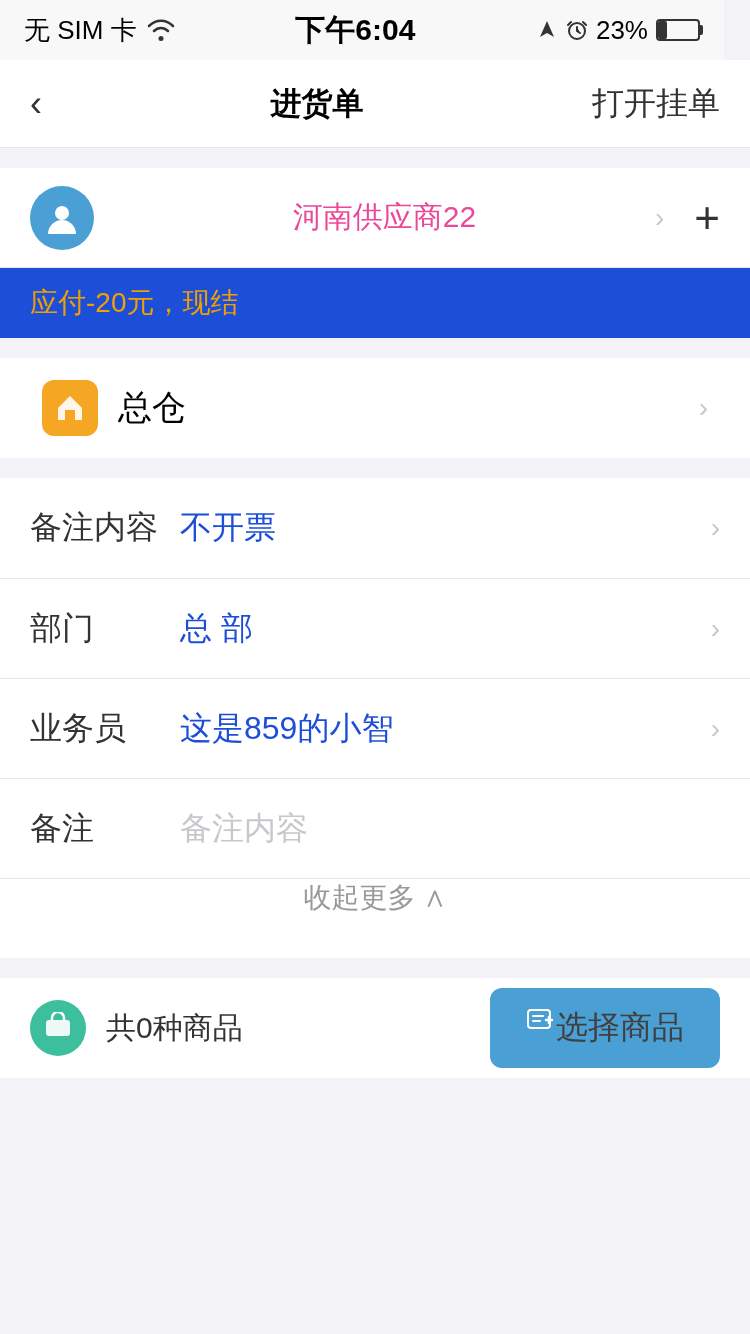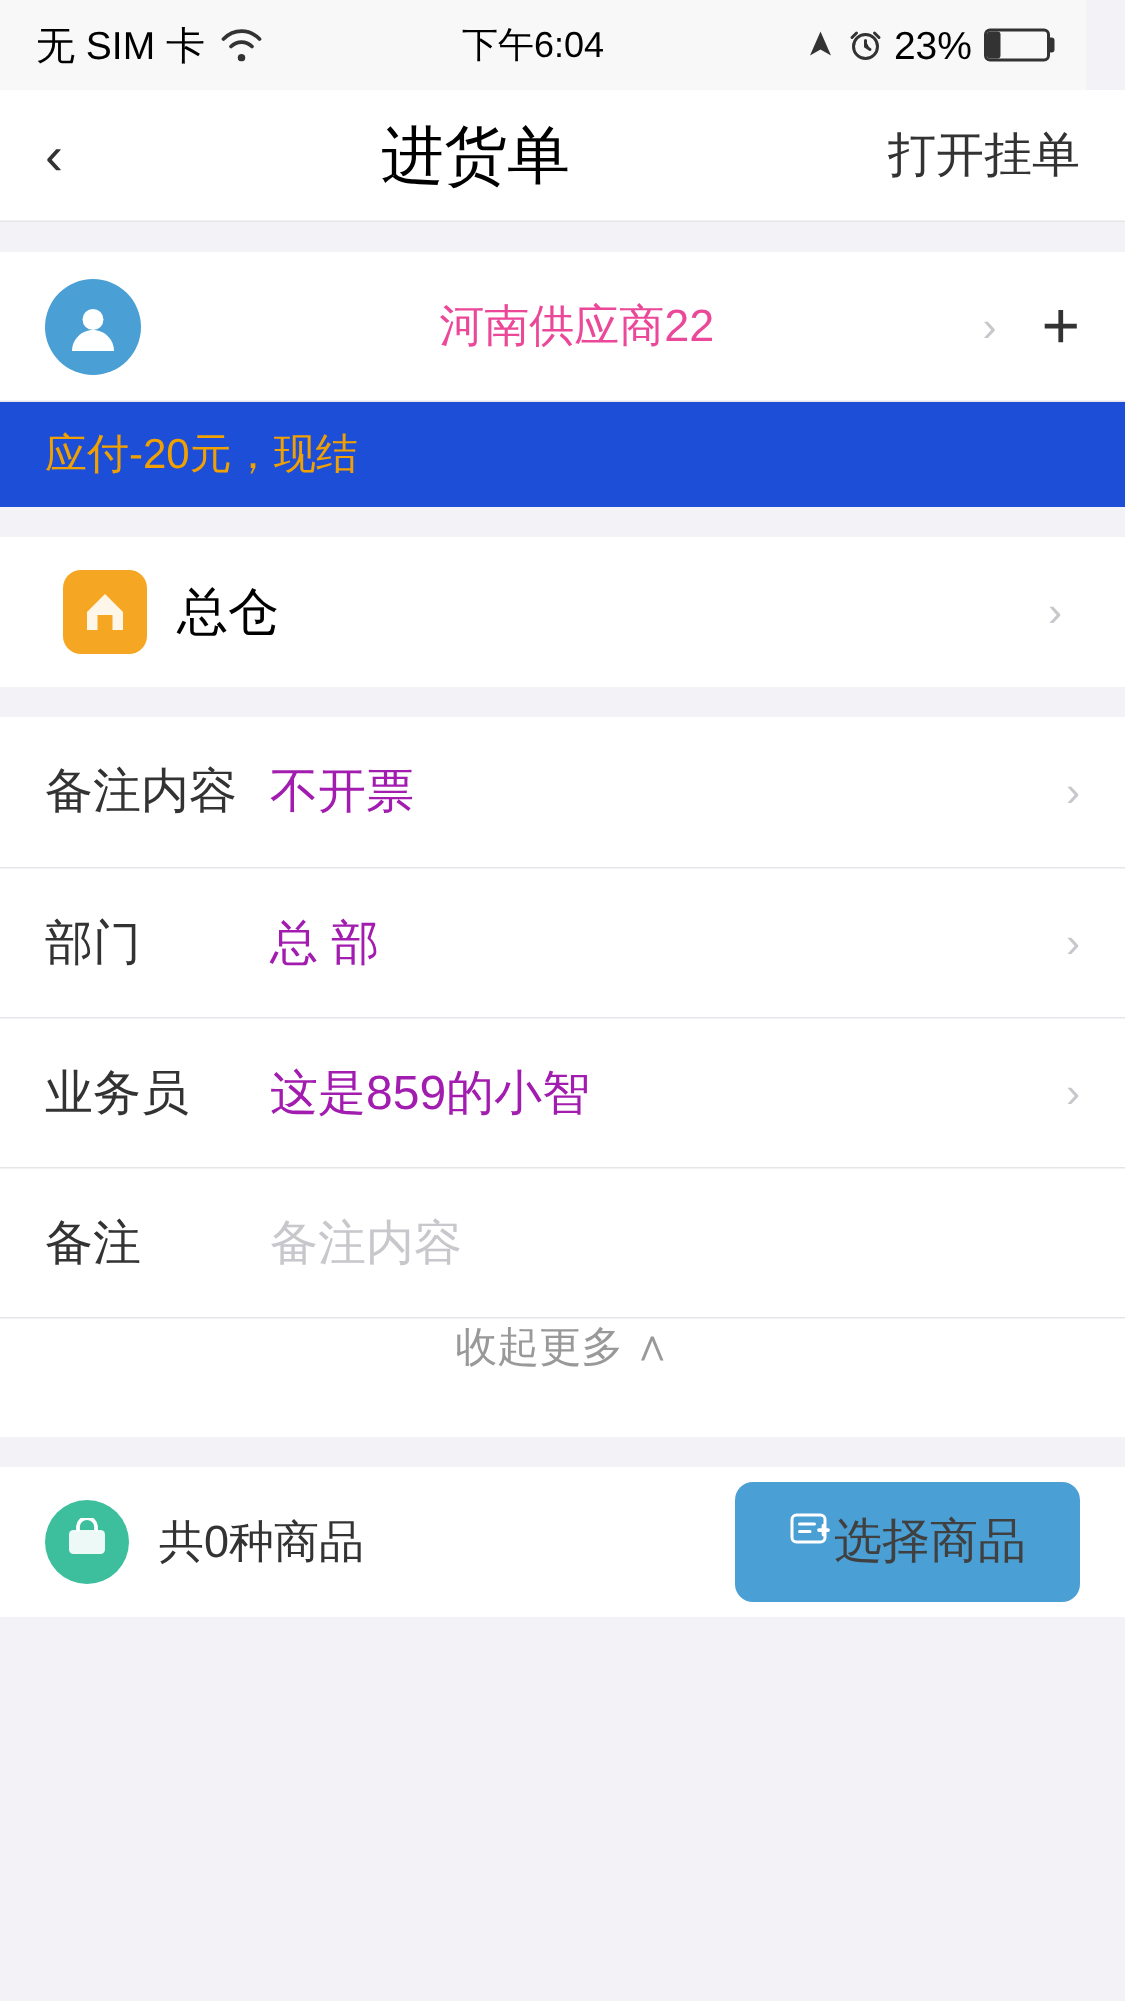--- a/index.html
+++ b/index.html
@@ -23,22 +23,22 @@
       padding: 0 24px;
       font-size: 26px;
       font-weight: 500;
     }
     .status-left {
       display: flex;
       align-items: center;
       gap: 10px;
     }
     .status-center {
-      font-size: 24px;
-      font-weight: 400;
+      font-size: 30px;
+      font-weight: 700;
     }
     .status-right {
       display: flex;
       align-items: center;
       gap: 8px;
       font-size: 26px;
     }
     .battery-icon {
       display: inline-block;
       width: 44px;
@@ -76,22 +76,22 @@
       justify-content: space-between;
       padding: 0 30px;
       border-bottom: 1px solid #e5e5ea;
     }
     .nav-back {
       font-size: 36px;
       color: #333;
       cursor: pointer;
     }
     .nav-title {
-      font-size: 42px;
-      font-weight: 400;
+      font-size: 31px;
+      font-weight: 700;
       color: #000;
     }
     .nav-action {
       font-size: 32px;
       color: #333;
       cursor: pointer;
     }
 
     
     .section-divider {
@@ -196,21 +196,21 @@
     }
     .form-label {
       font-size: 32px;
       color: #333;
       width: 130px;
       flex-shrink: 0;
     }
     .form-value {
       flex: 1;
       font-size: 32px;
-      color: #a21caf;
+      color: #1d4ed8;
       padding-left: 20px;
     }
     .form-value.placeholder {
       color: #c7c7cc;
     }
 
     
     .collapse-toggle {
       background: #fff;
       border-top: 1px solid #e5e5ea;

